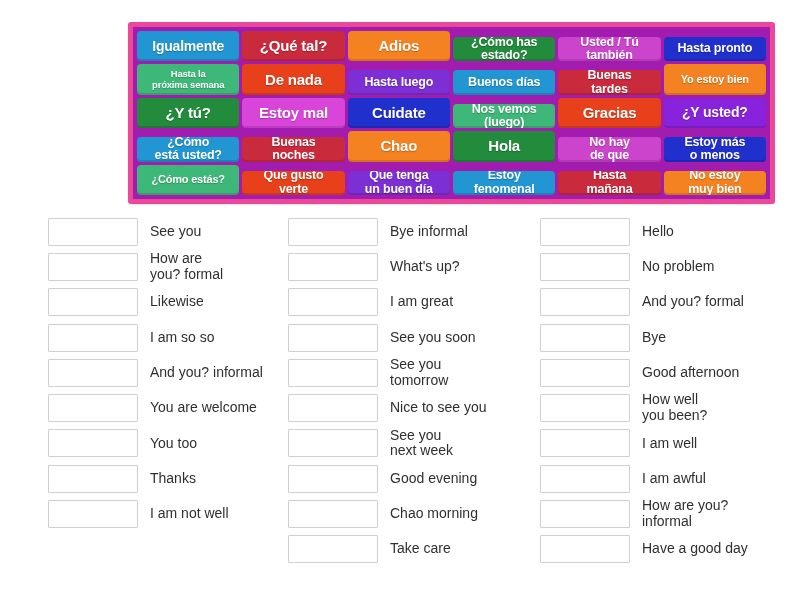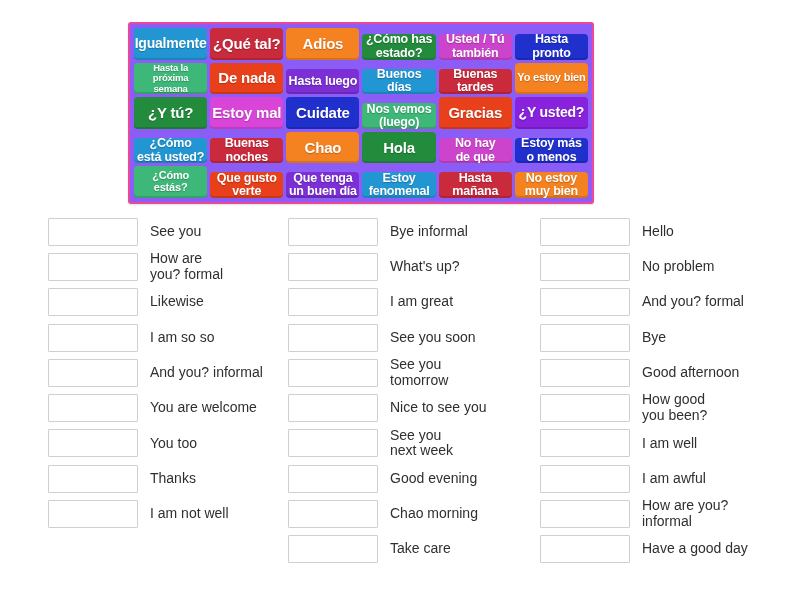--- a/index.html
+++ b/index.html
@@ -17,24 +17,24 @@
     width: 800px;
     height: 600px;
     background: #ffffff;
   }
 
   
   #tile-panel {
     position: absolute;
     left: 128px;
     top: 22px;
-    width: 466px;
+    width: 647px;
     height: 182px;
-    background: #8b5cf6;
-    border: 2px solid #ec4899;
+    background: #a21caf;
+    border: 5px solid #ec4899;
     border-radius: 3px;
     box-shadow: 0 1px 2px rgba(0,0,0,0.12);
     padding: 4px;
   }
 
   #tile-grid {
     width: 100%;
     height: 100%;
     display: grid;
     grid-template-columns: repeat(6, 1fr);
@@ -265,21 +265,21 @@
         <div class="answer-row">
           <div class="drop-box"></div>
           <div class="answer-label">Bye</div>
         </div>
         <div class="answer-row">
           <div class="drop-box"></div>
           <div class="answer-label">Good afternoon</div>
         </div>
         <div class="answer-row">
           <div class="drop-box"></div>
-          <div class="answer-label">How good
+          <div class="answer-label">How well
 you been?</div>
         </div>
         <div class="answer-row">
           <div class="drop-box"></div>
           <div class="answer-label">I am well</div>
         </div>
         <div class="answer-row">
           <div class="drop-box"></div>
           <div class="answer-label">I am awful</div>
         </div>

